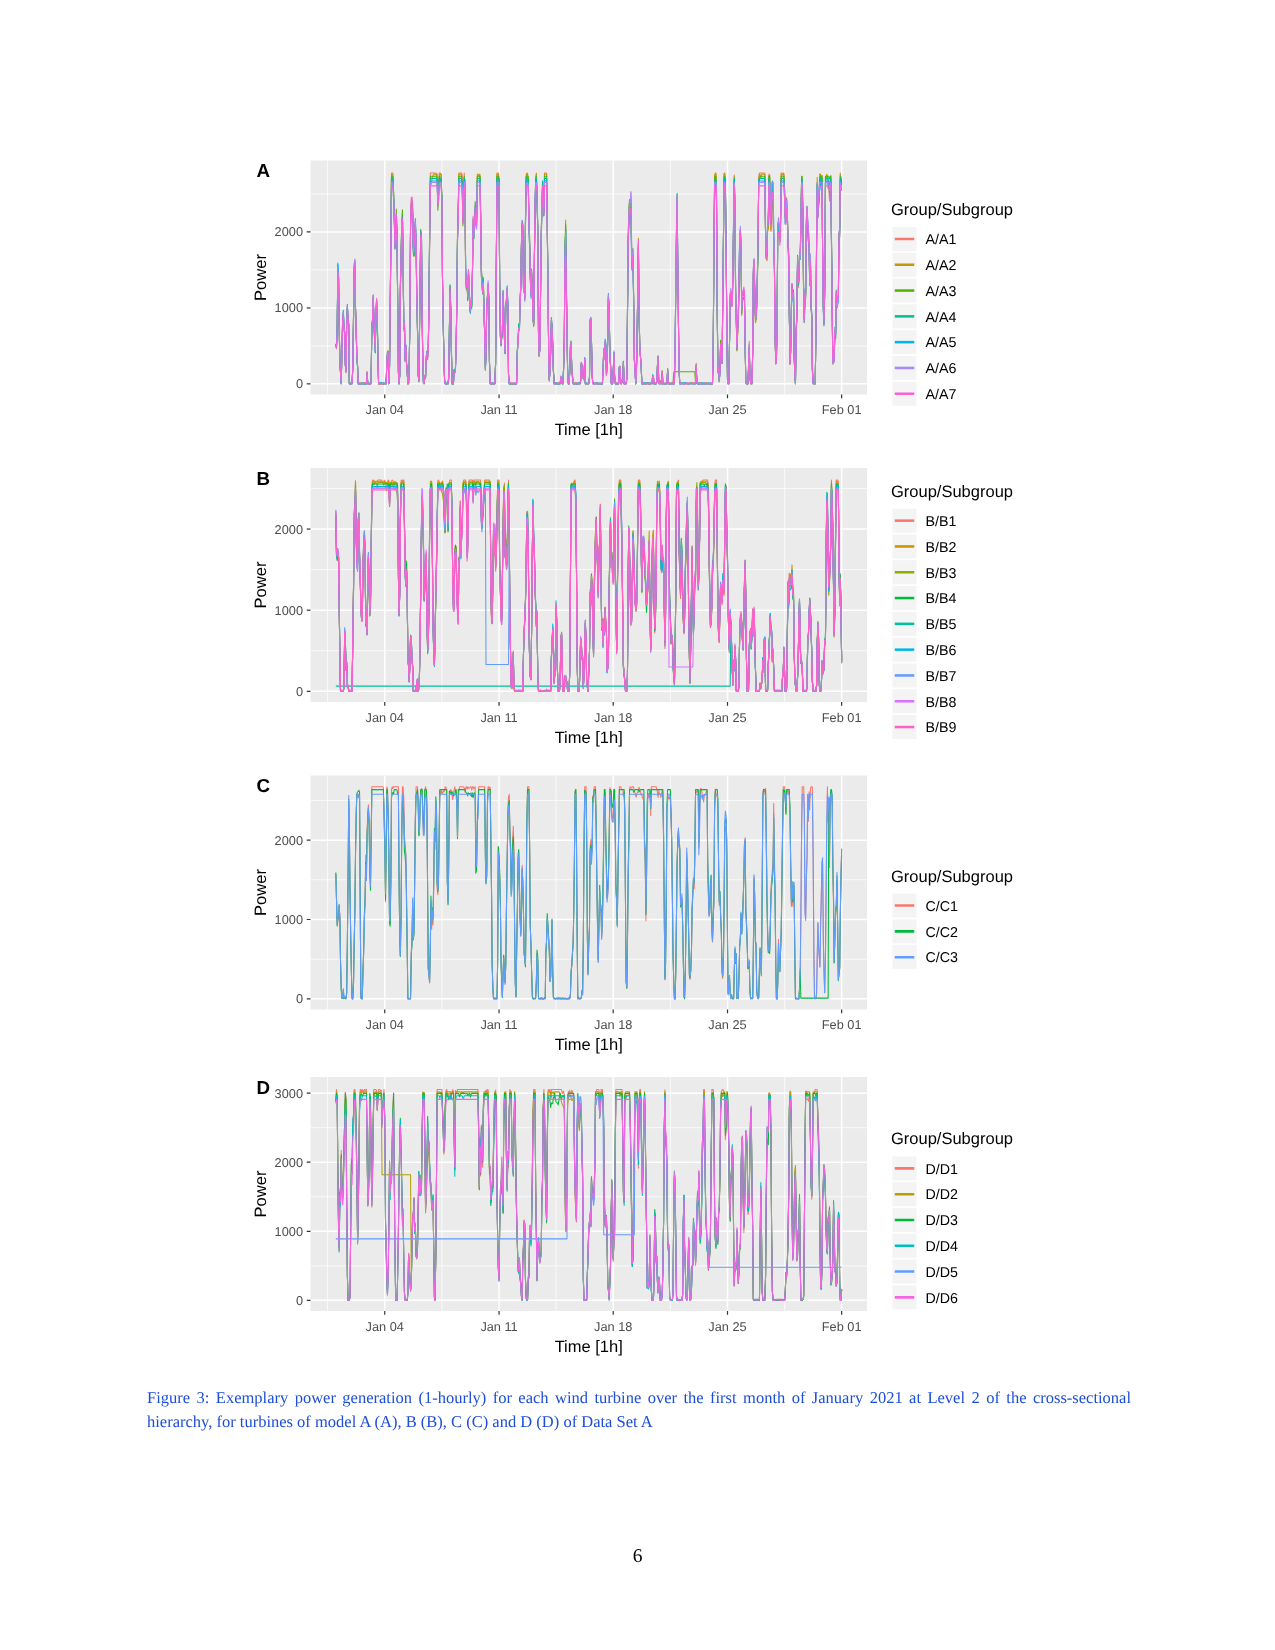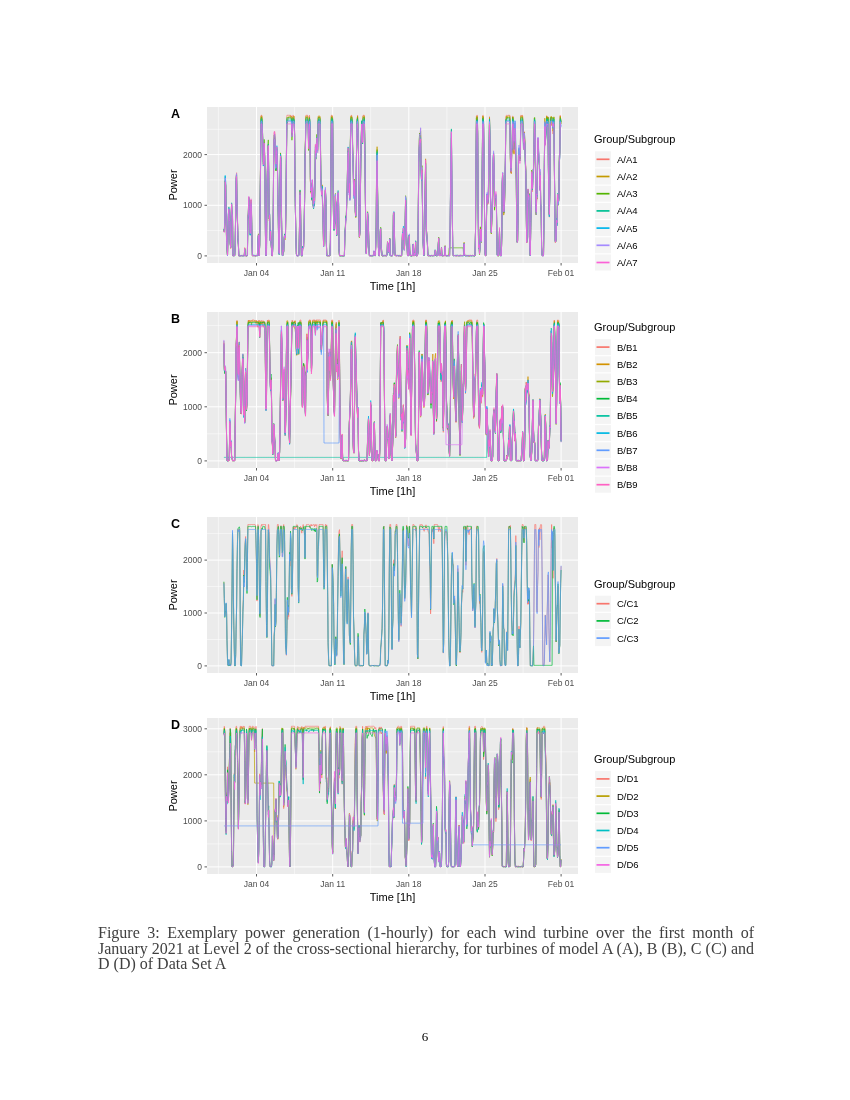--- a/index.html
+++ b/index.html
@@ -1,22 +1,22 @@
 <!DOCTYPE html>
 <html><head>
 <meta charset="utf-8">
 <style>
   html,body{margin:0;padding:0;background:#ffffff;}
   .page{position:relative;width:850px;height:1100px;background:#ffffff;overflow:hidden;
         font-family:"Liberation Sans",sans-serif;}
   .panel{position:absolute;left:165px;width:535px;height:205px;}
   #panel-0{top:101px;} #panel-1{top:306px;} #panel-2{top:511px;} #panel-3{top:712px;}
   .caption{position:absolute;left:98px;top:925px;width:656px;
-           font-family:"Liberation Serif",serif;font-size:16px;line-height:15.6px;
-           color:#404040;text-align:justify;}
+           font-family:"Liberation Serif",serif;font-size:11px;line-height:15.6px;
+           color:#1d4ed8;text-align:justify;}
   .pageno{position:absolute;top:1029px;left:0;width:100%;text-align:center;
           font-family:"Liberation Serif",serif;font-size:13px;color:#000;}
   svg text{font-family:"Liberation Sans",sans-serif;}
   .tick{font-size:8.5px;fill:#4D4D4D;}
   .axis-title{font-size:11px;fill:#000;}
   .panel-letter{font-size:12.5px;font-weight:bold;fill:#000;}
   .legend-title{font-size:11px;fill:#000;}
   .legend-label{font-size:9.5px;fill:#000;}
 </style>
 </head>

